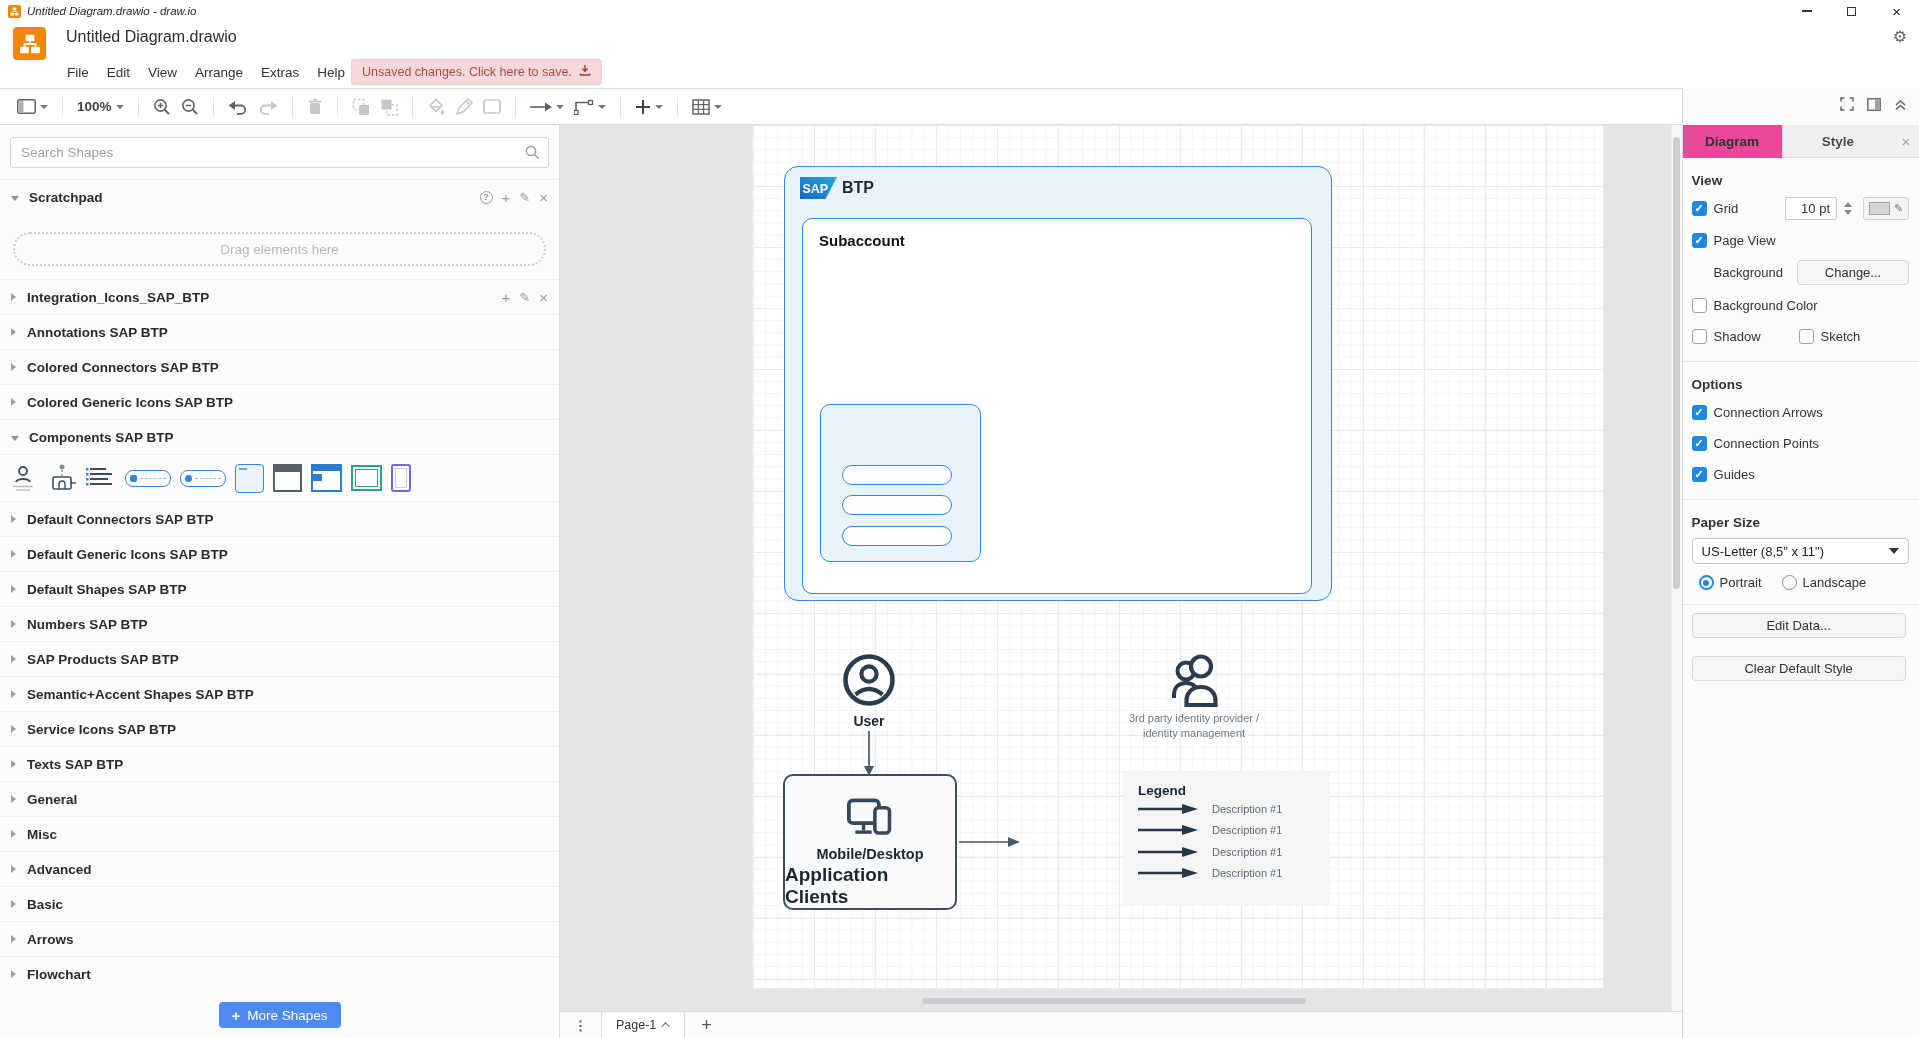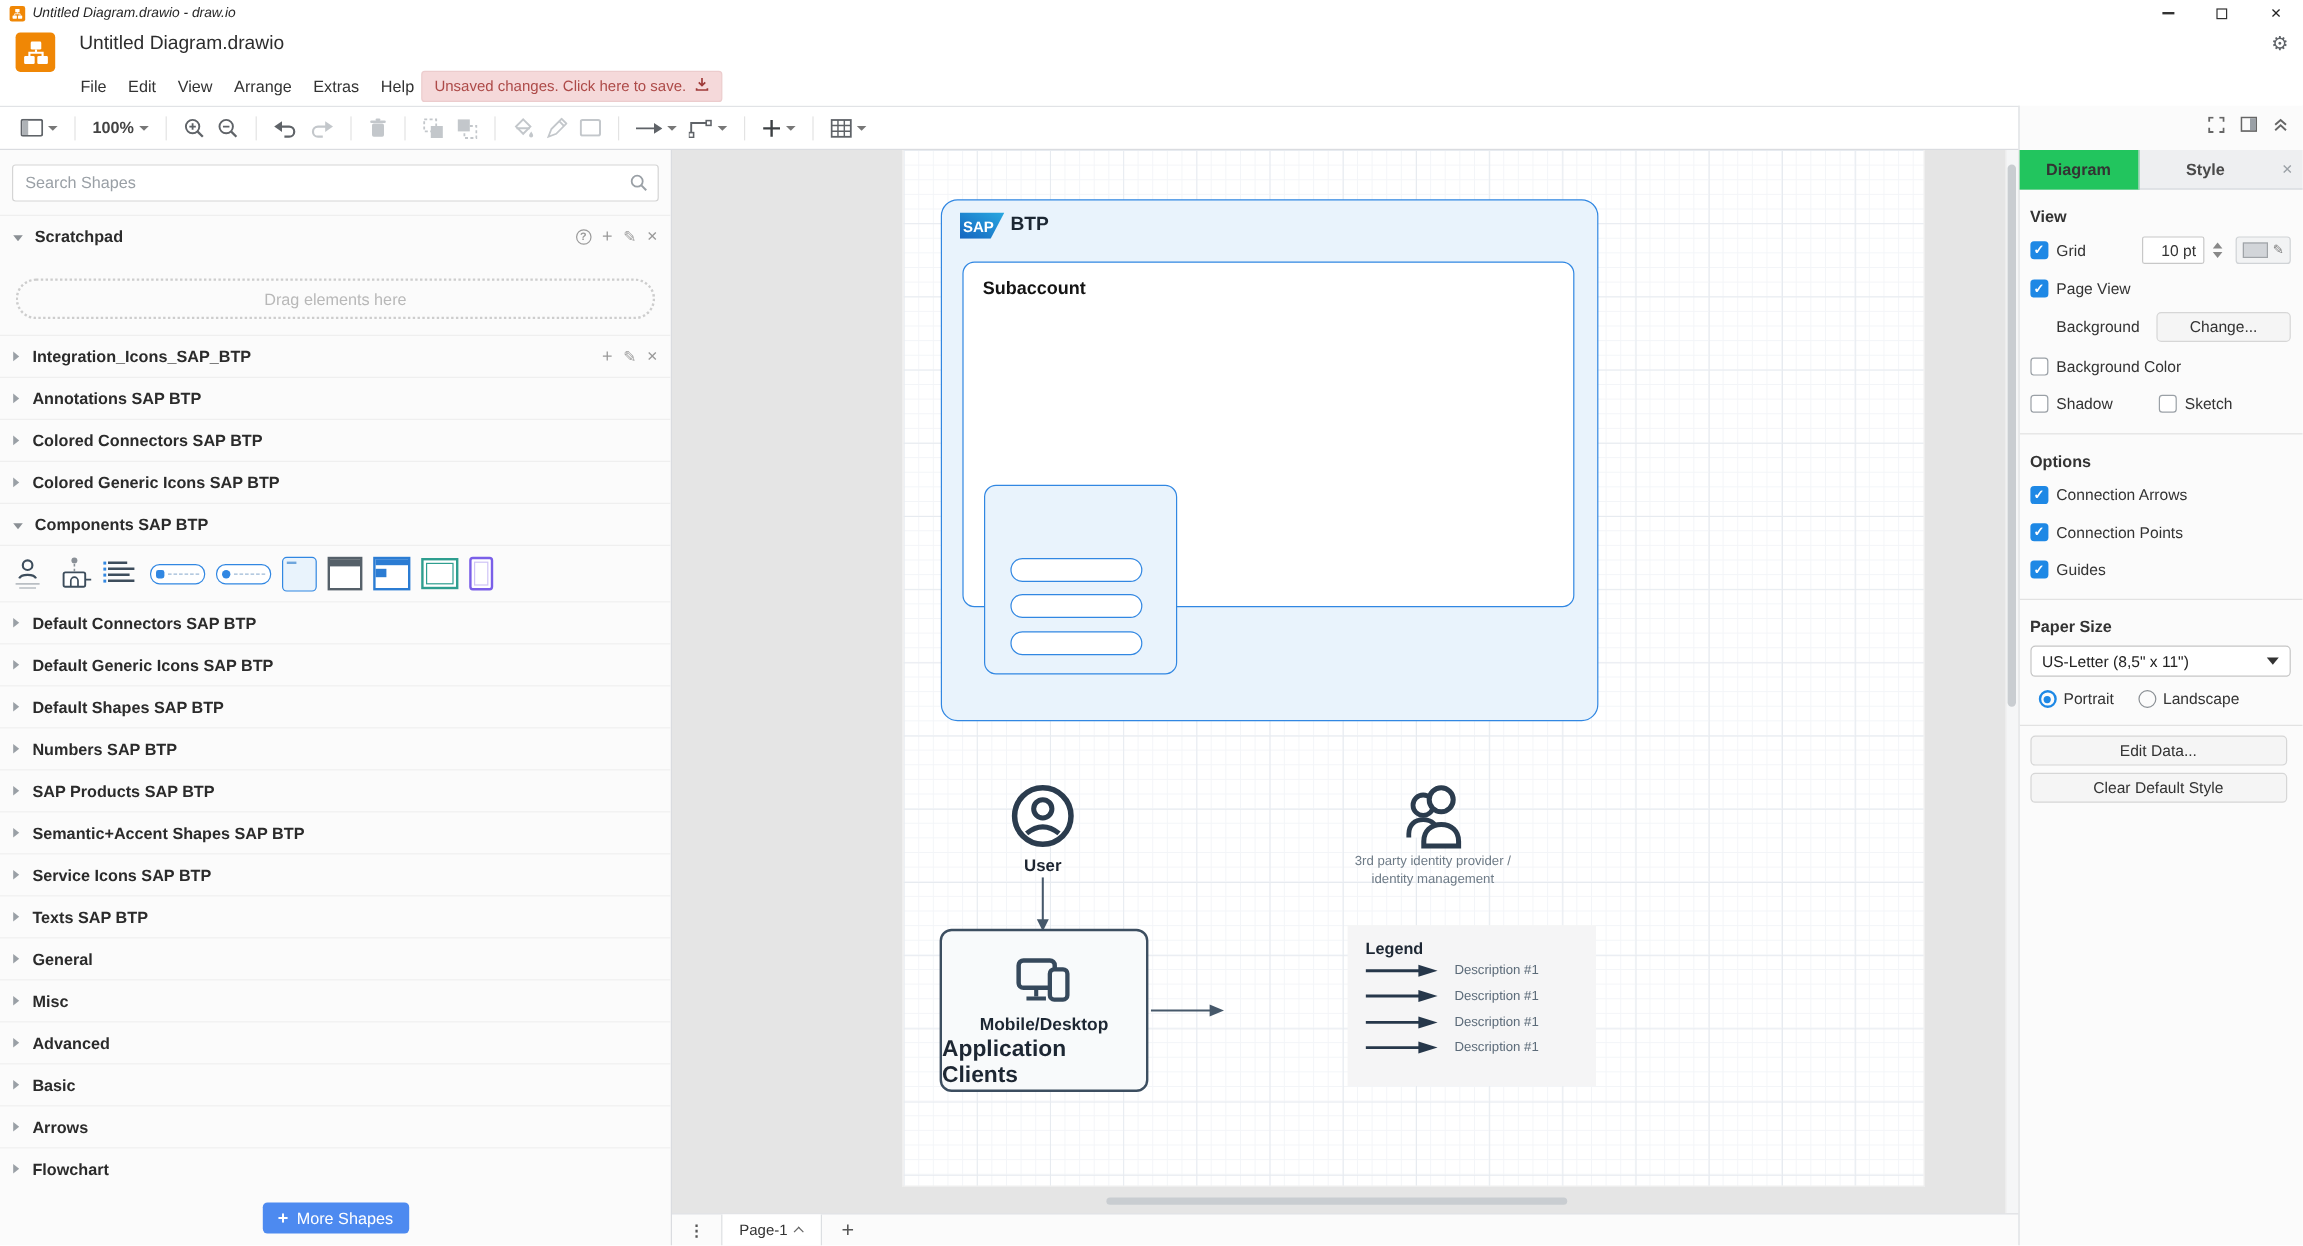--- a/index.html
+++ b/index.html
@@ -79,21 +79,21 @@
     background-image:
       linear-gradient(to right, #e7ebf0 1px, transparent 1px),
       linear-gradient(to bottom, #e7ebf0 1px, transparent 1px),
       linear-gradient(to right, #f3f5f8 1px, transparent 1px),
       linear-gradient(to bottom, #f3f5f8 1px, transparent 1px);
     background-size: 61px 61px, 61px 61px, 12.2px 12.2px, 12.2px 12.2px; }
   .abs { position:absolute; }
   .box-btp { left:224px; top:41px; width:548px; height:435px; background:#e9f3fc; border:1.7px solid #3187e2; border-radius:14px; }
   .btp-head { position:absolute; left:240px; top:52px; display:flex; align-items:center; gap:5px; }
   .btp-label { font-weight:700; font-size:16px; color:#1c2733; }
-  .box-sub { left:242px; top:93px; width:510px; height:288px; background:#fff; border:1.7px solid #3187e2; border-radius:10px;padding-left:45px; }
+  .box-sub { left:242px; top:93px; width:510px; height:376px; background:#fff; border:1.7px solid #3187e2; border-radius:10px;padding-left:45px; }
   .sub-label { position:absolute; left:16px; top:13px; font-weight:700; font-size:15px; color:#141414; }
   .box-inner { left:260px; top:279px; width:161px; height:158px; background:#e9f3fc; border:1.7px solid #3187e2; border-radius:10px; }
   .pill { left:282px; width:110px; height:20px; background:#fff; border:1.6px solid #3187e2; border-radius:10px; }
   .user-label { left:262px; top:588px; width:94px; text-align:center; font-weight:700; font-size:14px; color:#1c2430; }
   .client-box { left:223px; top:649px; width:174px; height:136px; background:#f8fafb; border:2px solid #3c4e60; border-radius:10px; display:flex; flex-direction:column; align-items:center; }
   .client-l1 { font-weight:700; font-size:14.5px; color:#1d2733; margin-top:9px; }
   .client-l2 { font-weight:700; font-size:19px; color:#1d2733; margin-top:2px; }
   .idp-text { left:552px; top:586px; width:164px; text-align:center; font-size:11px; color:#6e7b87; line-height:14.5px; }
   .legend { left:563px; top:646px; width:207px; height:134px; background:#f5f5f6; padding:12px 0 0 15px; }
   .legend-title { font-weight:700; font-size:13.5px; color:#1d2733; }
@@ -110,21 +110,21 @@
   .page-tab { margin-left:14px; height:100%; display:flex; align-items:center; gap:8px; padding:0 14px; background:#fff; border-left:1px solid #dcdfe2; border-right:1px solid #dcdfe2; }
   .page-tab-label { font-size:12.5px; color:#333; }
   .chev-up { width:6px; height:6px; border-left:1.5px solid #666; border-top:1.5px solid #666; transform:rotate(45deg) translateY(2px); display:inline-block; }
   .add-page { margin-left:16px; font-size:18px; color:#555; line-height:1; }
 
   
   .right-panel { flex:1; border-left:1px solid #dadce0; background:#fbfbfb; display:flex; flex-direction:column; margin-top:-38px; }
   .rp-top { height:38px; display:flex; align-items:center; justify-content:flex-end; gap:13px; padding-right:12px; }
   .rp-tabs { height:33px; display:flex; border-bottom:1px solid #d5d8dc; background:#eeeff1; }
   .rp-tab { display:flex; align-items:center; justify-content:center; font-size:13.5px; font-weight:600; }
-  .rp-tab.active { width:100px; background:#22c55e; color:#333; border-right:1px solid #d5d8dc; margin-bottom:-1px; }
+  .rp-tab.active { width:100px; background:#ec4899; color:#333; border-right:1px solid #d5d8dc; margin-bottom:-1px; }
   .rp-tab.inactive { flex:1; color:#4a4a4a; }
   .rp-close { width:26px; display:flex; align-items:center; justify-content:center; color:#9aa0a6; font-size:15px; }
   .rp-body { flex:1; overflow:hidden; padding-bottom:8px; }
   .rp-heading { font-weight:700; font-size:13.5px; color:#333; margin:15px 0 3px 9px; }
   .rp-row { display:flex; align-items:center; margin:9px 10px 0 9px; min-height:22px; font-size:13px; color:#333; gap:7px; }
   .cb { width:15px; height:15px; border-radius:3px; flex:0 0 auto; display:flex; align-items:center; justify-content:center; }
   .cb.on { background:#1e88e5; color:#fff; font-size:11px; font-weight:700; }
   .cb.off { background:#fff; border:1px solid #9aa0a6; }
   .flex1 { flex:1; }
   .grid-input { width:52px; height:23px; border:1px solid #c8c8c8; border-radius:2px; background:#fff; text-align:right; padding-right:6px; font-size:13px; color:#333; font-family:"Liberation Sans",sans-serif; }
@@ -139,21 +139,21 @@
   .change-btn { width:112px; }
   .rp-divider { border-top:1px solid #e2e2e2; margin:14px 0 0 0; }
   .rp-select { margin:8px 10px 0 9px; height:26px; border:1px solid #c6c6c6; border-radius:4px; background:#fff; display:flex; align-items:center; padding:0 9px; font-size:13px; color:#222; }
   .sel-caret { margin-left:auto; width:0; height:0; border-left:5px solid transparent; border-right:5px solid transparent; border-top:6px solid #333; }
   .radio-row { display:flex; align-items:flex-start; margin:11px 0 0 16px; gap:6px; font-size:13px; color:#333; }
   .radio { width:15px; height:15px; border-radius:50%; flex:0 0 auto; position:relative; }
   .radio.on { border:2px solid #1e88e5; }
   .radio.on::after { content:""; position:absolute; left:2.5px; top:2.5px; width:6px; height:6px; border-radius:50%; background:#1e88e5; }
   .radio.off { border:1.5px solid #8a8f94; }
   .full-btn { margin:8px 10px 0 9px; }
-  .full-btn2 { margin:6px 10px 0 9px; }
+  .full-btn2 { margin:18px 10px 0 9px; }
 </style>
 </head>
 <body>
 
 <div class="app">
 
   <div class="titlebar">
     <span class="tb-icon">
       <svg width="9" height="9" viewBox="0 0 20 20">
           <rect x="6" y="1" width="8" height="6" rx="1" fill="#fff"></rect>

